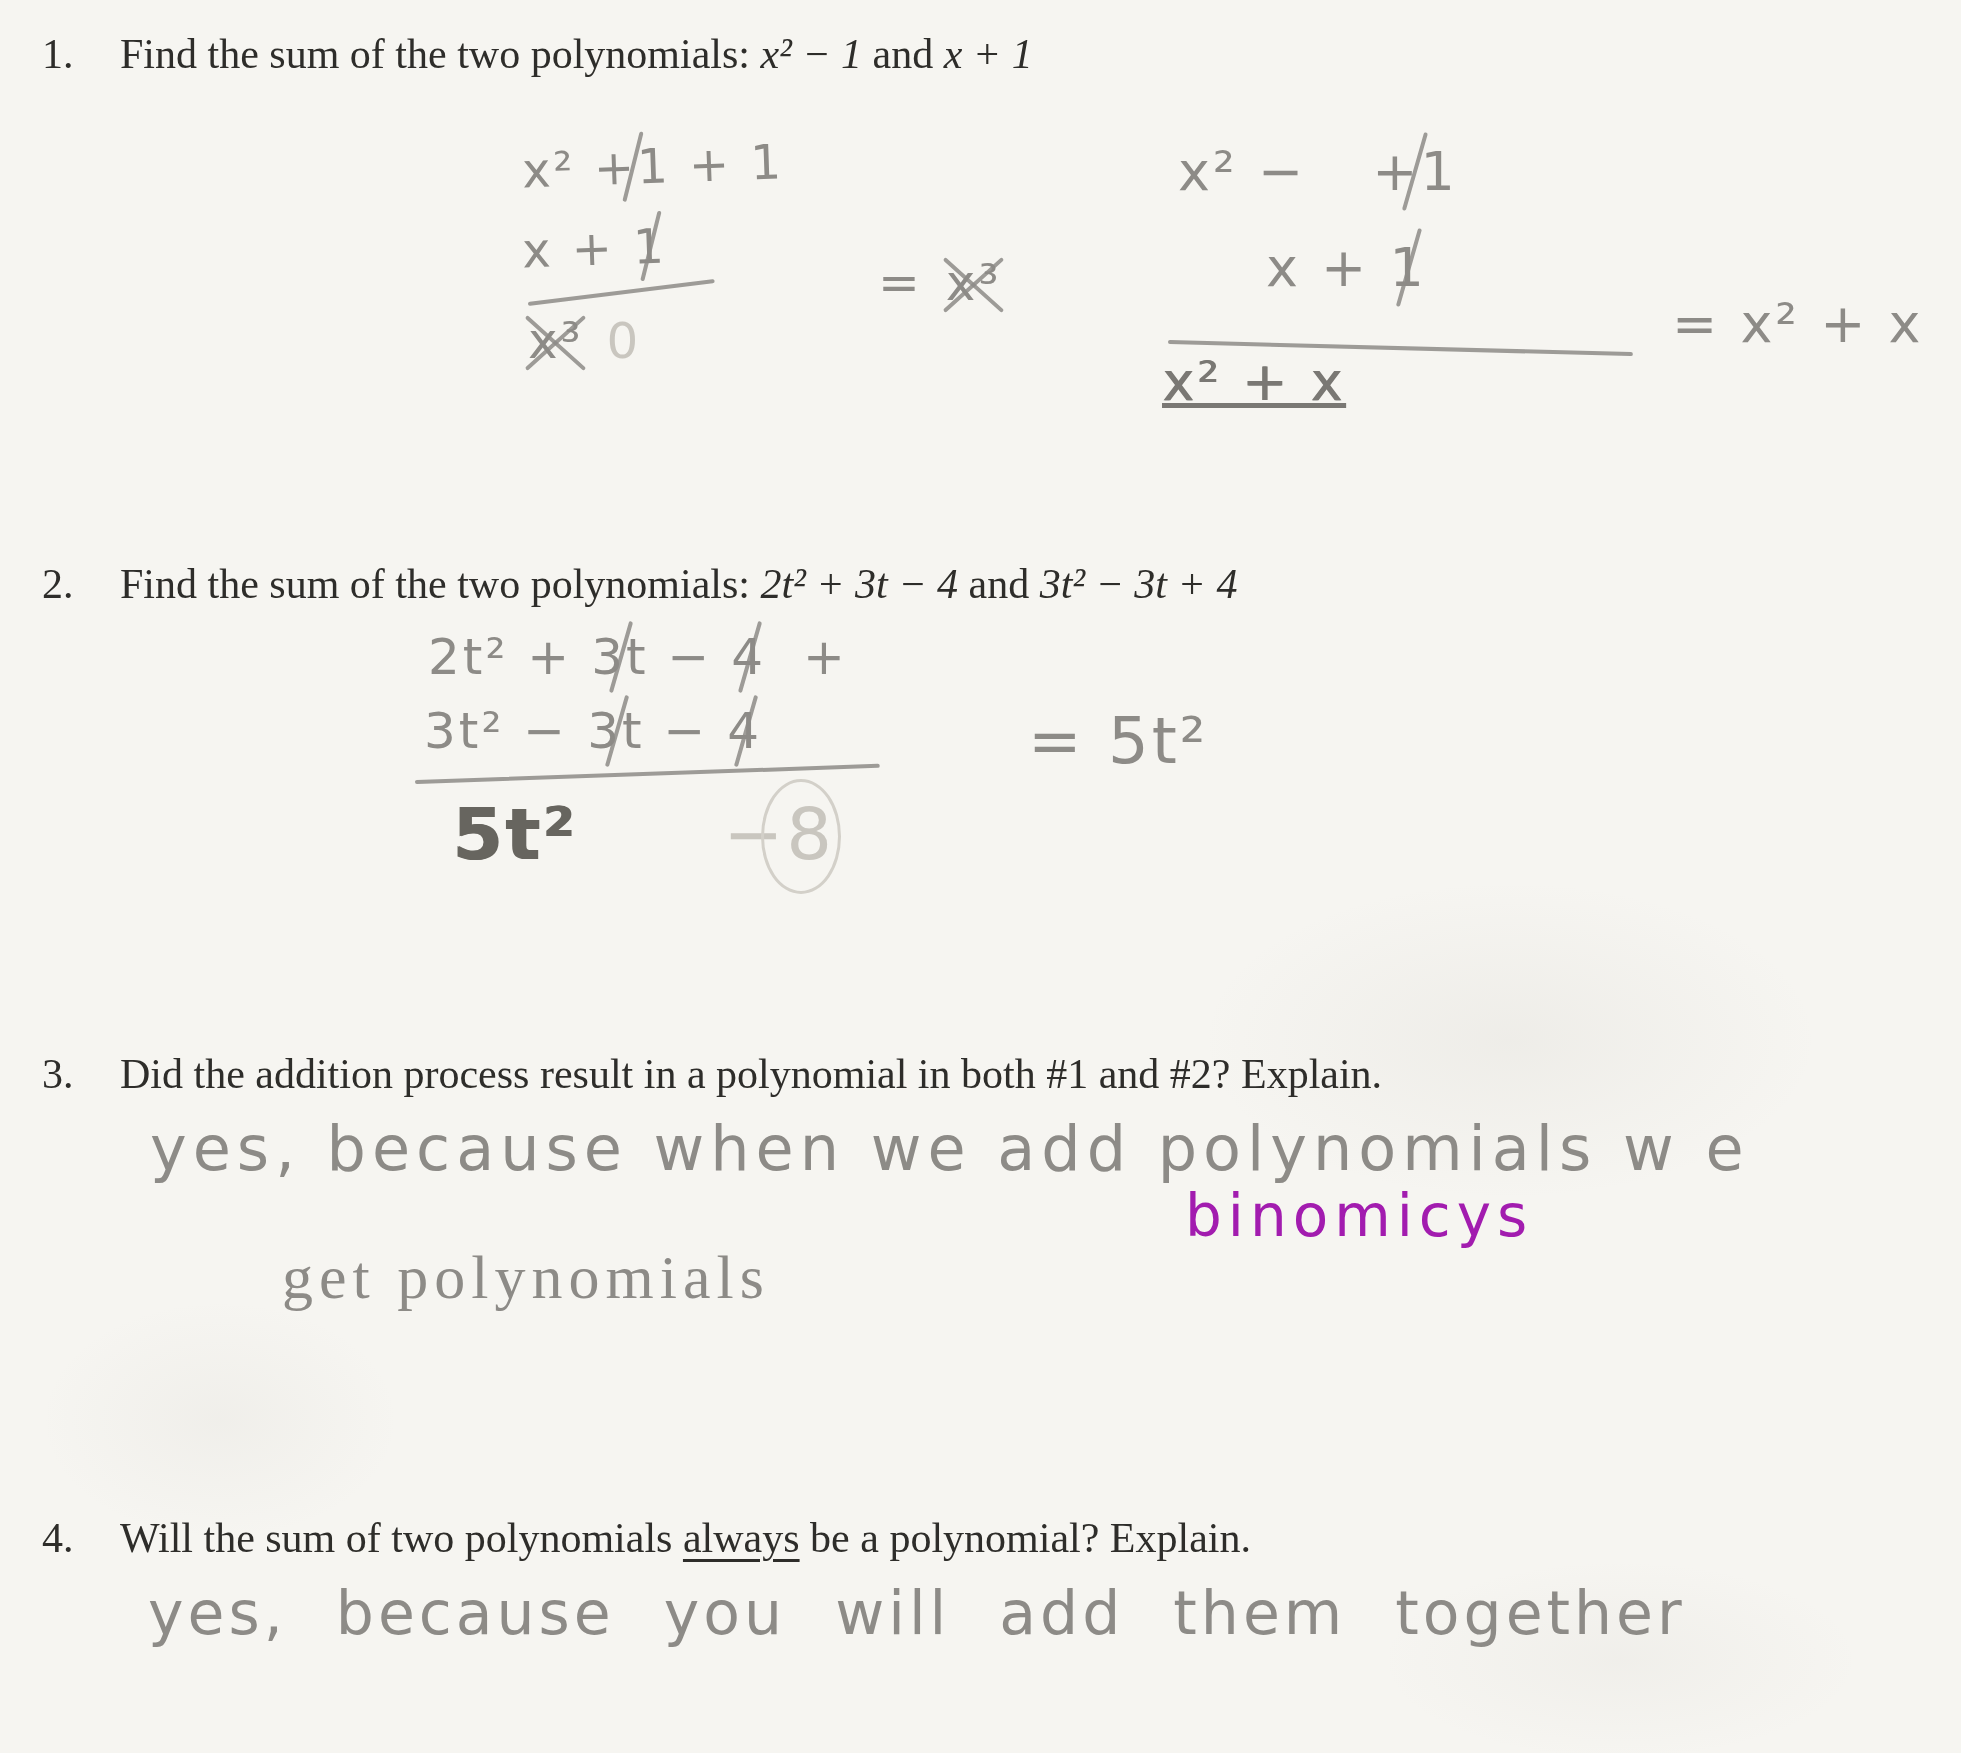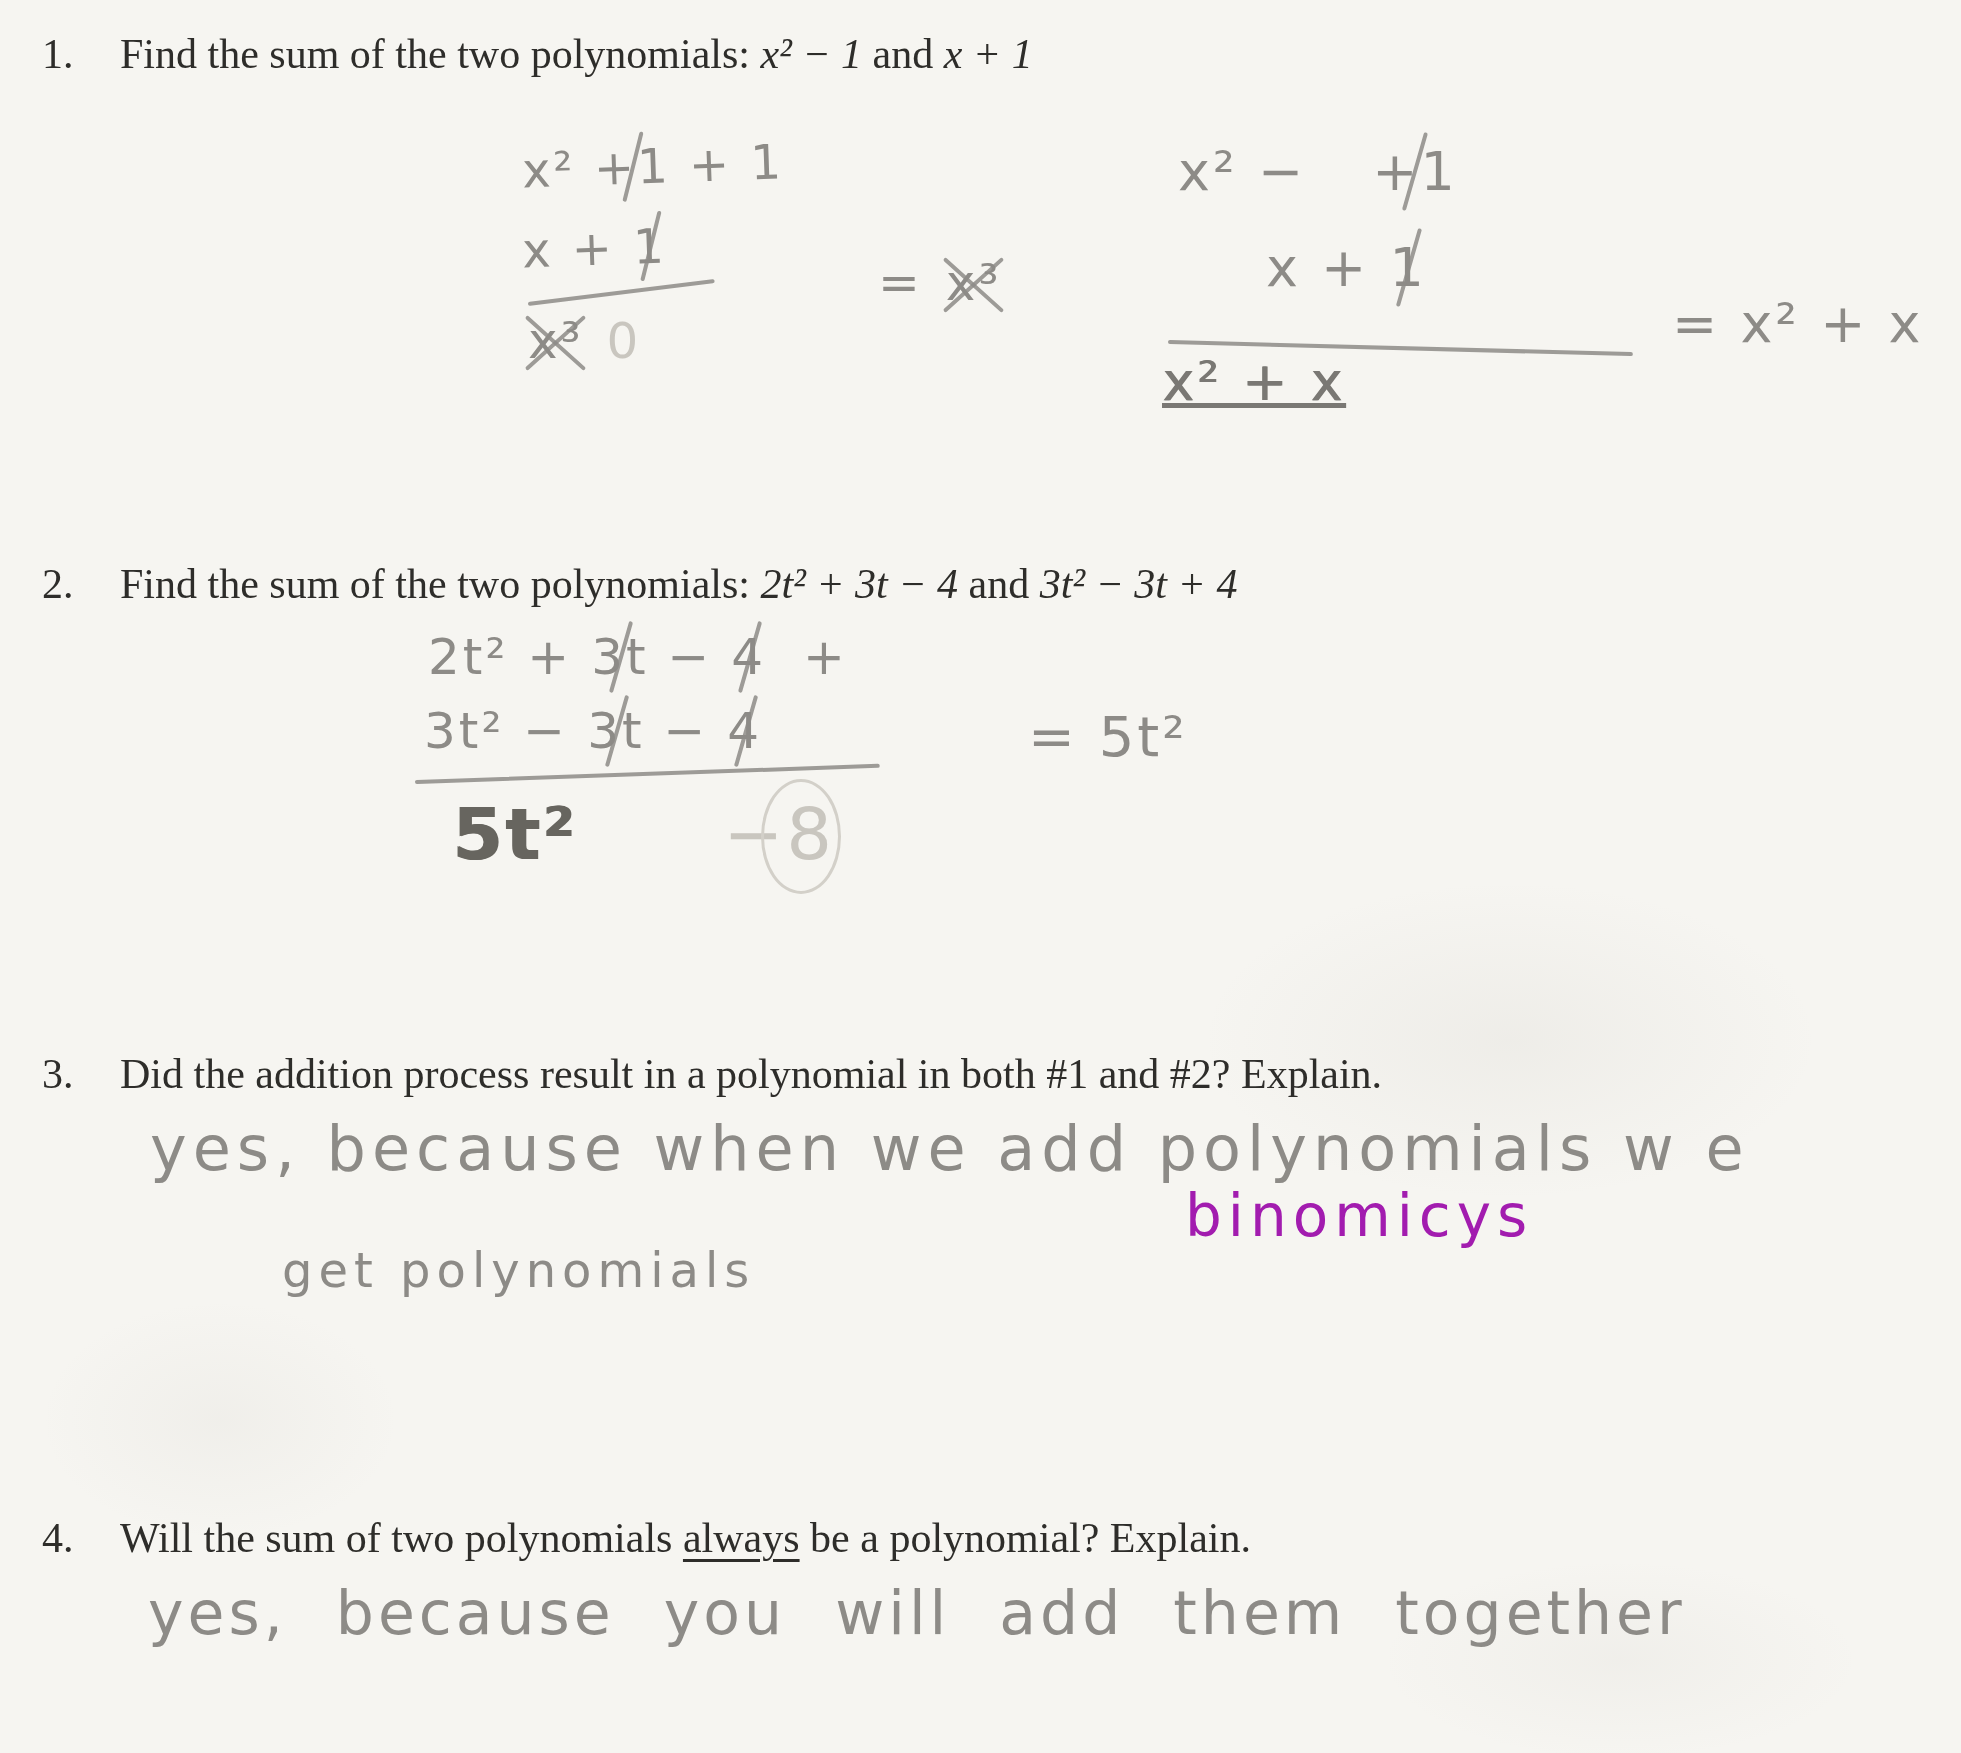--- a/index.html
+++ b/index.html
@@ -157,40 +157,40 @@
       <span>3t² −</span>
       <span class="slash">3t</span>
       <span>−</span>
       <span class="slash">4</span>
     </div>
     <div class="bar" style="left:415px; top:780px; width:465px; transform:rotate(-2deg);"></div>
     <div class="pencil" style="left:452px; top:792px; font-size:72px;">
       <span class="overwrite">5t²</span>
       <span class="faint circle8" style="margin-left:120px;">−8</span>
     </div>
-    <div class="pencil" style="left:1028px; top:704px; font-size:56px;">
+    <div class="pencil" style="left:1028px; top:704px; font-size:64px;">
       <span>= 5t²</span>
     </div>
   </div>
 
   <div class="printed" style="top:1050px;">
     <span class="num">3.</span>
     <div>
       <span>Did the addition process result in a polynomial in both #1 and #2? Explain.</span>
     </div>
   </div>
 
   <div>
     <div class="pencil hand ghost" style="left:1185px; top:1182px; font-size:58px;">
       <span>binomicys</span>
     </div>
     <div class="pencil hand z1" style="left:150px; top:1112px; font-size:62px;">
       <span>yes, because when we add polynomials w e</span>
     </div>
-    <div class="pencil hand" style="left:282px; top:1242px; font-size:48px;">
+    <div class="pencil hand" style="left:282px; top:1242px; font-size:62px;font-family:Liberation Serif, serif;">
       <span>get polynomials</span>
     </div>
   </div>
 
   <div class="printed" style="top:1514px;">
     <span class="num">4.</span>
     <div>
       <span>Will the sum of two polynomials</span>
       <span class="u">always</span>
       <span>be a polynomial? Explain.</span>

